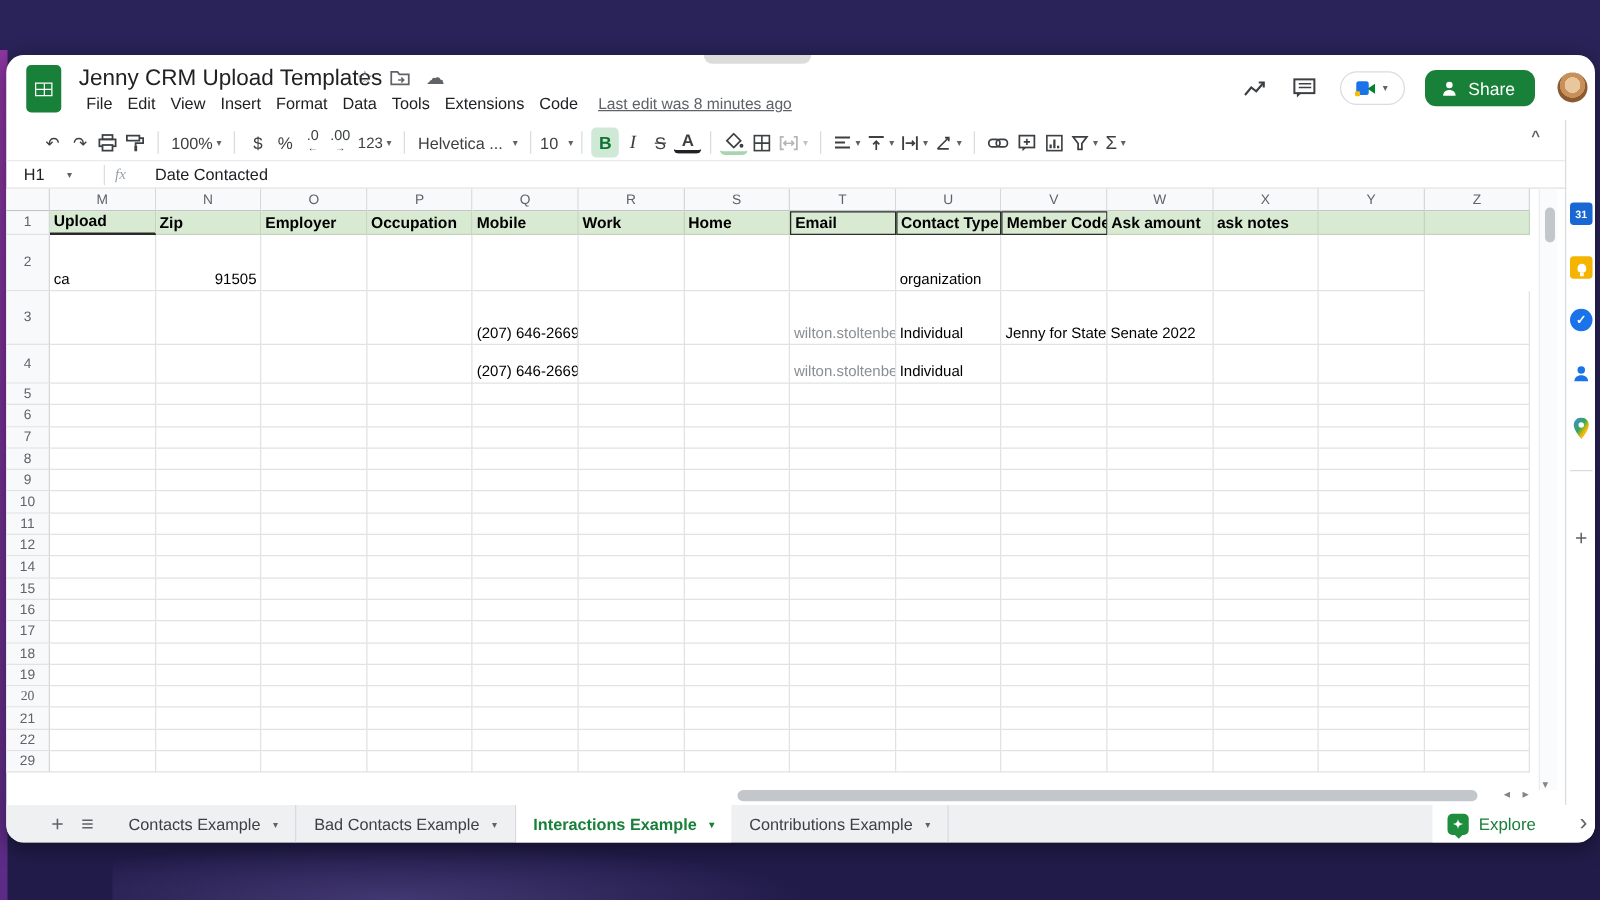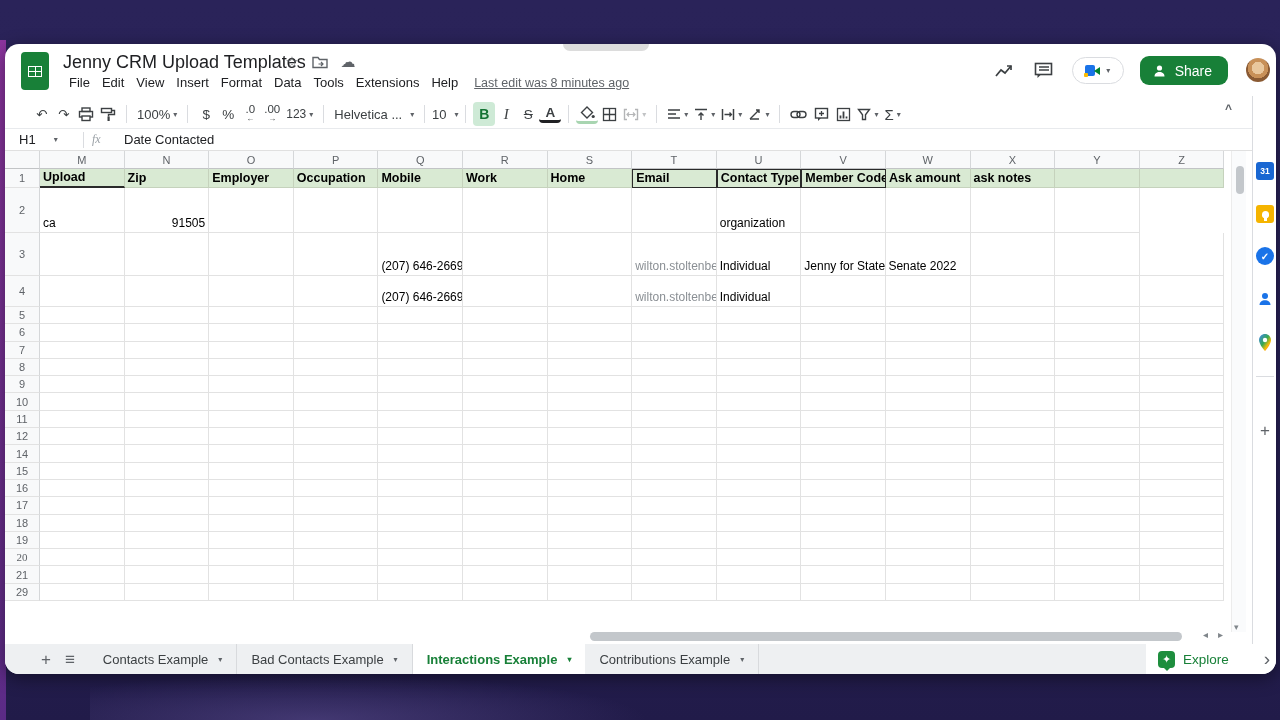--- a/index.html
+++ b/index.html
@@ -133,21 +133,21 @@
       <span class="ti">☆</span>
       <span class="ti">
         <svg width="16" height="14" viewBox="0 0 16 14">
             <path d="M1 2.5h5l1.5 2H15v8H1z" fill="none" stroke="#5f6368" stroke-width="1.4"></path>
             <path d="M6.5 9h4M9 7l2 2-2 2" stroke="#5f6368" stroke-width="1.2" fill="none"></path>
           </svg>
       </span>
       <span class="ti">☁</span>
     </div>
     <div class="menubar">
-      <span id="menus"><span class="menu">File</span><span class="menu">Edit</span><span class="menu">View</span><span class="menu">Insert</span><span class="menu">Format</span><span class="menu">Data</span><span class="menu">Tools</span><span class="menu">Extensions</span><span class="menu">Help</span></span>
+      <span id="menus"><span class="menu">File</span><span class="menu">Edit</span><span class="menu">View</span><span class="menu">Insert</span><span class="menu">Format</span><span class="menu">Data</span><span class="menu">Tools</span><span class="menu">Extensions</span><span class="menu">Code</span></span>
       <span class="last-edit">Last edit was 8 minutes ago</span>
     </div>
     <div class="hdr-right">
       <span class="hicon">
         <svg width="20" height="16" viewBox="0 0 20 16">
             <path d="M2 13 7 7l4 3 6-7" fill="none" stroke="#3c4043" stroke-width="1.7"></path>
             <path d="M13 3h4v4" fill="none" stroke="#3c4043" stroke-width="1.7"></path>
           </svg>
       </span>
       <span class="hicon">
@@ -670,20 +670,37 @@
           <div class="c" style="width: 84.6px;"></div>
           <div class="c" style="width: 84.6px;"></div>
           <div class="c" style="width: 84.6px;"></div>
           <div class="c" style="width: 84.6px;"></div>
           <div class="c" style="width: 84.6px;"></div>
           <div class="c" style="width: 84.6px;"></div>
           <div class="c" style="width: 84.6px;"></div>
           <div class="c" style="width: 84.6px;"></div>
         </div>
         <div class="grow" style="height: 17.3px;">
+          <div class="rowhdr">22</div>
+          <div class="c" style="width: 84.6px;"></div>
+          <div class="c" style="width: 84.6px;"></div>
+          <div class="c" style="width: 84.6px;"></div>
+          <div class="c" style="width: 84.6px;"></div>
+          <div class="c" style="width: 84.6px;"></div>
+          <div class="c" style="width: 84.6px;"></div>
+          <div class="c" style="width: 84.6px;"></div>
+          <div class="c" style="width: 84.6px;"></div>
+          <div class="c" style="width: 84.6px;"></div>
+          <div class="c" style="width: 84.6px;"></div>
+          <div class="c" style="width: 84.6px;"></div>
+          <div class="c" style="width: 84.6px;"></div>
+          <div class="c" style="width: 84.6px;"></div>
+          <div class="c" style="width: 84.6px;"></div>
+        </div>
+        <div class="grow" style="height: 17.3px;">
           <div class="rowhdr">29</div>
           <div class="c" style="width: 84.6px;"></div>
           <div class="c" style="width: 84.6px;"></div>
           <div class="c" style="width: 84.6px;"></div>
           <div class="c" style="width: 84.6px;"></div>
           <div class="c" style="width: 84.6px;"></div>
           <div class="c" style="width: 84.6px;"></div>
           <div class="c" style="width: 84.6px;"></div>
           <div class="c" style="width: 84.6px;"></div>
           <div class="c" style="width: 84.6px;"></div>

